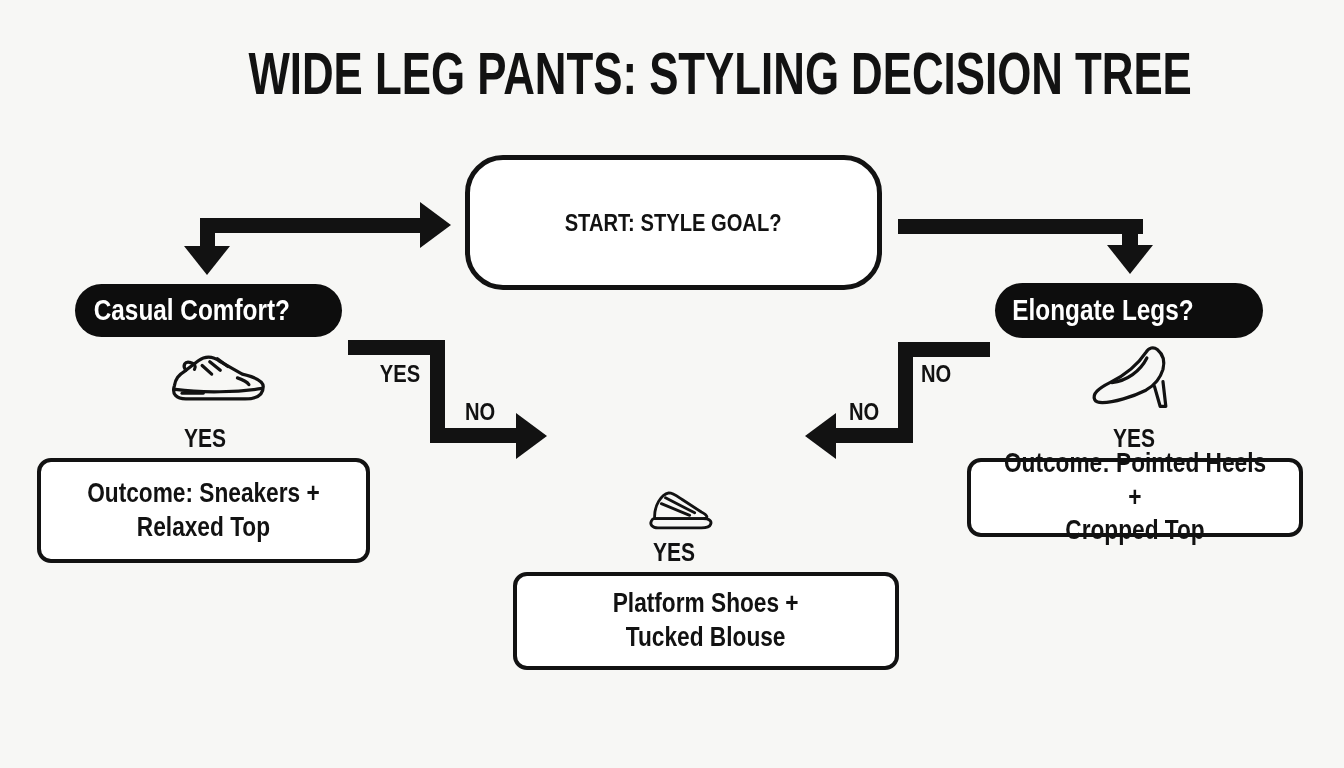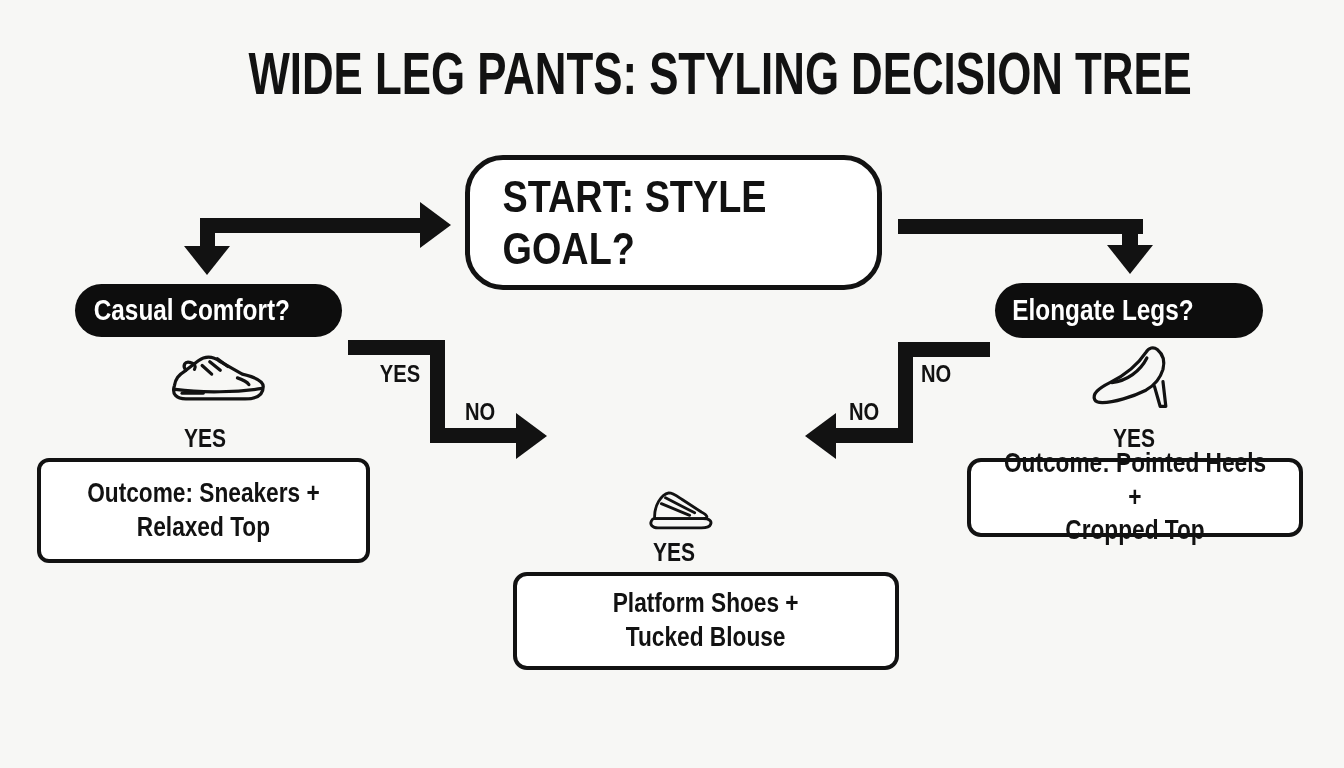--- a/index.html
+++ b/index.html
@@ -22,37 +22,37 @@
   .title{
     left:0;top:38px;width:1344px;height:70px;
     display:flex;align-items:center;justify-content:center;
     font-size:60px;font-weight:bold;letter-spacing:0px;padding-left:48px;
   }
   .title .condense{transform:scaleX(0.73);white-space:nowrap;}
   .start-node{
     left:465px;top:155px;width:417px;height:135px;
     background:#ffffff;border:5px solid var(--ink);border-radius:38px;
     display:flex;align-items:center;justify-content:center;
-    font-size:45px;font-weight:bold;box-sizing:border-box;
+    font-size:24px;font-weight:bold;box-sizing:border-box;
   }
   .pill{
     background:var(--node_fill);color:var(--node_text);
     display:flex;align-items:center;
     font-weight:bold;text-align:center;box-sizing:border-box;
   }
   .pill-casual{left:75px;top:284px;width:267px;height:53px;border-radius:27px;font-size:29px;}
   .pill-elongate{left:995px;top:283px;width:268px;height:55px;border-radius:28px;font-size:29px;}
   .pill-balanced{left:548px;top:410px;width:250px;height:72px;border-radius:30px;font-size:26px;line-height:1.2;}
   .outcome{
     background:#ffffff;border:4px solid var(--ink);border-radius:14px;
     display:flex;align-items:center;justify-content:center;
     font-size:27px;font-weight:bold;text-align:center;line-height:1.25;
     box-sizing:border-box;
   }
-  .outcome-left{left:37px;top:458px;width:333px;height:105px;border-radius:12px;}
+  .outcome-left{left:37px;top:458px;width:333px;height:105px;}
   .outcome-center{left:513px;top:572px;width:386px;height:98px;}
   .outcome-right{left:967px;top:458px;width:336px;height:79px;}
   .edge-label{
     font-size:24px;font-weight:bold;text-align:center;width:56px;
   }
   .yes-label{
     font-size:25px;font-weight:bold;text-align:center;width:100px;
   }
   .bar{background:var(--ink);}
   .ah{width:0;height:0;}

